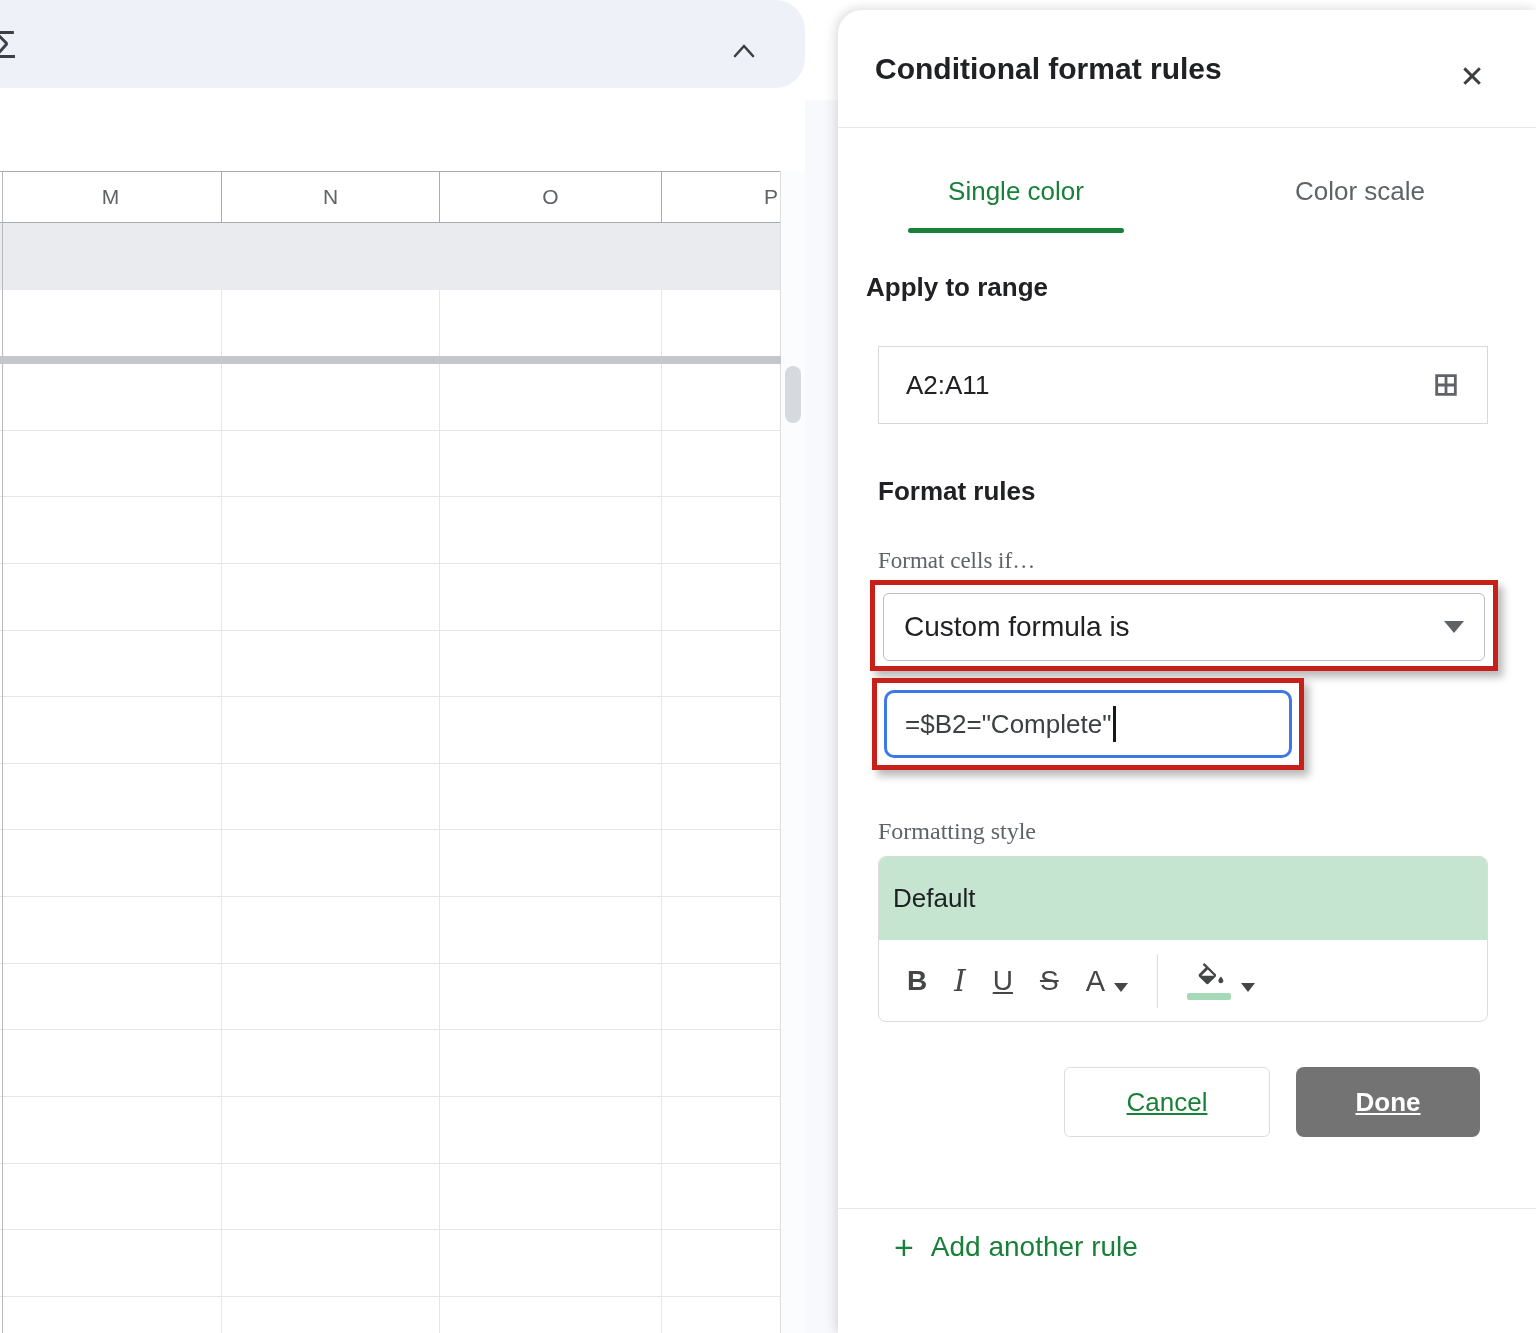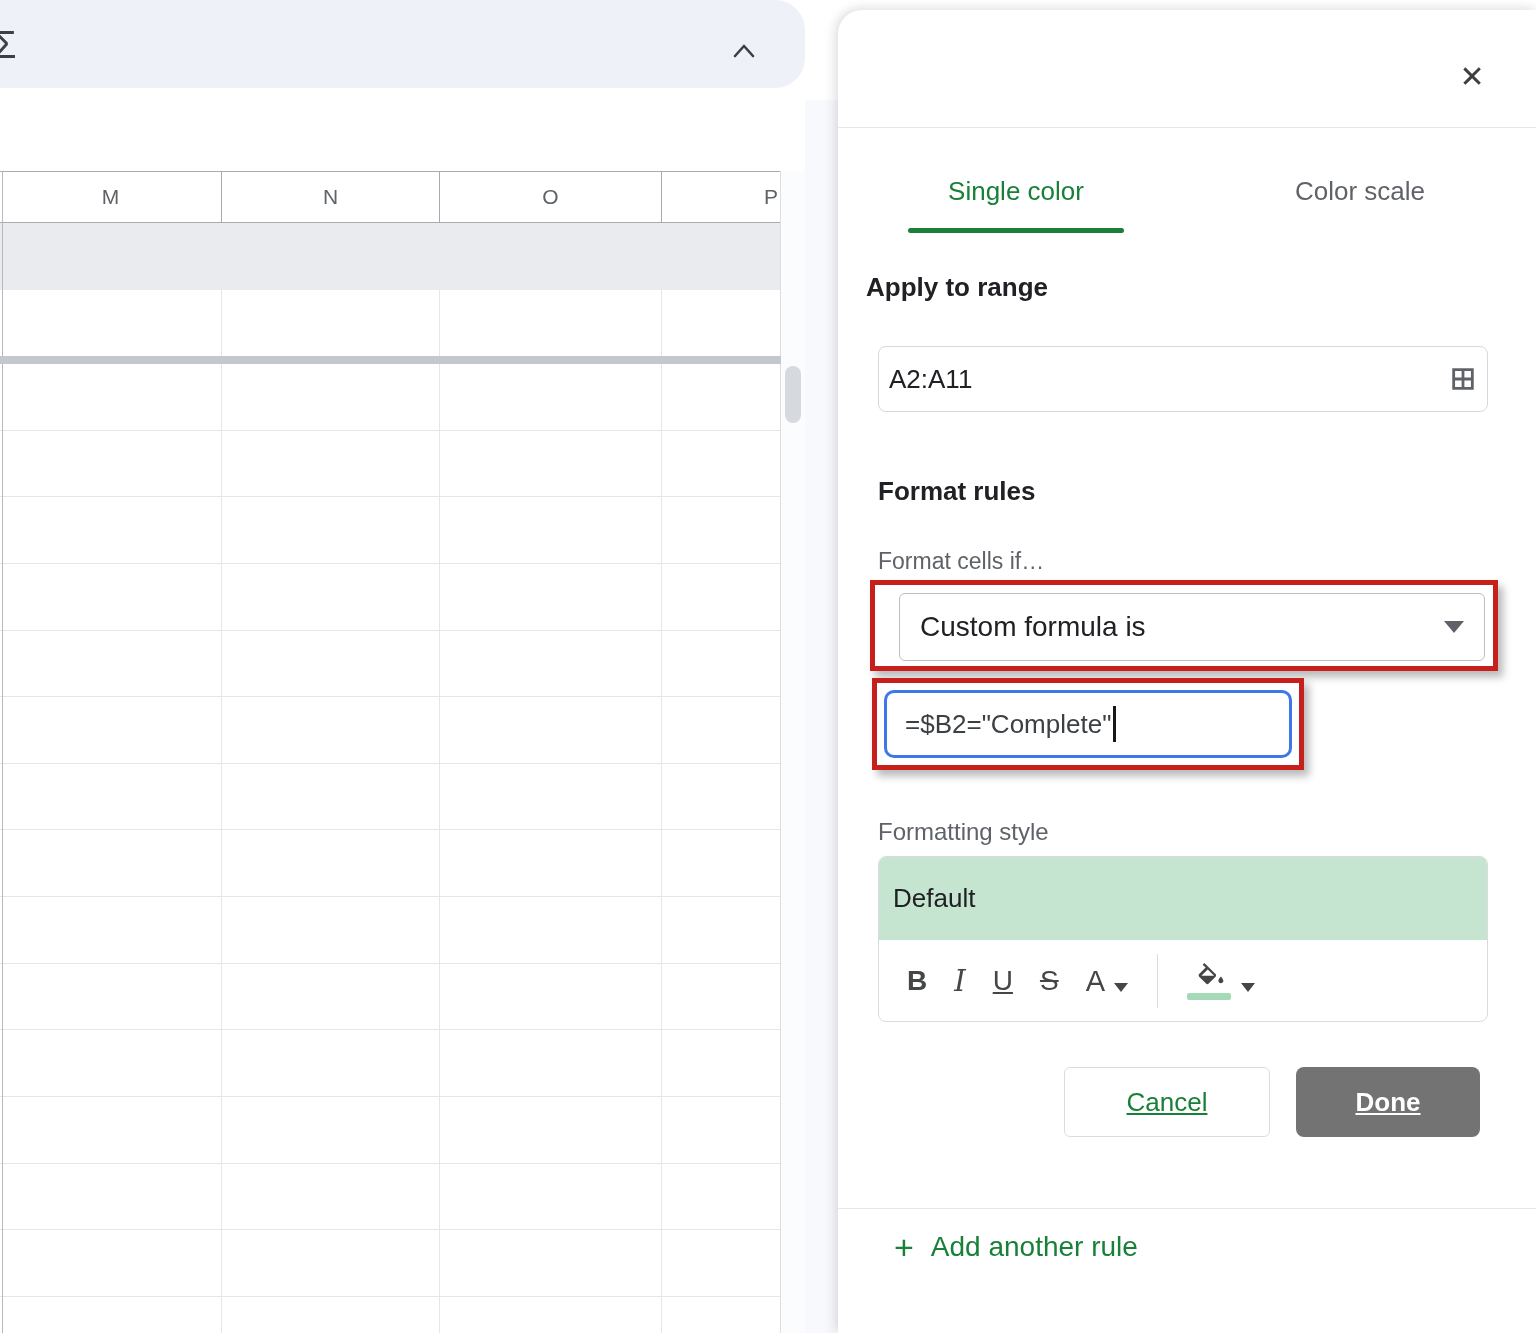--- a/index.html
+++ b/index.html
@@ -51,30 +51,30 @@
              align-items:center; justify-content:center; font-size:30px; color:#3c4043; }
   .p-div { left:0; width:698px; height:1px; background:#e4e6e8; }
 
   .tab { top:160px; height:42px; line-height:42px; text-align:center; font-size:26px; }
   .tab-active { left:70px; width:216px; color:#188038; font-weight:500; }
   .tab-idle   { left:412px; width:220px; color:#5f6368; }
   .tab-underline { left:70px; top:218px; width:216px; height:5px; background:#188038;
                    border-radius:3px; }
 
   .sec-label { font-size:26px; font-weight:700; color:#202124; }
-  .sub-label { font-size:23px; color:#5f6368; }
-
-  .inp-range { left:40px; top:336px; width:610px; height:66px; border:1px solid #d6d9dc;
-    border-radius:8px; display:flex; align-items:center; padding:0 10px; background:#fff; }
+  .sub-label { font-size:23px; color:#5f6368;font-family:Liberation Serif, serif; }
+
+  .inp-range { left:40px; top:336px; width:610px; height:78px; border:1px solid #d6d9dc;
+    border-radius:0; display:flex; align-items:center; padding:0 27px; background:#fff; }
   .inp-range .val { font-size:26px; color:#202124; }
   .inp-range .icon { margin-left:auto; display:flex; }
 
   .redbox { border:5px solid #c7201a; background:#fff;
             box-shadow:5px 6px 8px rgba(0,0,0,.28); }
-  .redbox1 { left:32px; top:570px; width:628px; height:91px;padding-left:16px; }
+  .redbox1 { left:32px; top:570px; width:628px; height:91px; }
   .redbox2 { left:34px; top:668px; width:432px; height:92px; }
 
   .select-inner { margin:8px; height:68px; border:1px solid #bcc0c4; border-radius:6px;
     display:flex; align-items:center; padding:0 20px; background:#fff; }
   .select-inner .val { font-size:28px; color:#202124; }
   .caret-down { margin-left:auto; width:0; height:0;
     border-left:10px solid transparent; border-right:10px solid transparent;
     border-top:12px solid #5f6368; }
 
   .formula-inner { margin:7px; height:68px; border:3px solid #3c78e8; border-radius:10px;
@@ -166,20 +166,21 @@
 <div class="abs thickbar"></div>
 <div class="abs thickbar-ext"></div>
 
 <div class="abs scroll-track"></div>
 <div class="abs scroll-thumb"></div>
 <div class="abs gap-strip"></div>
 <div class="abs gap-strip-top"></div>
 
 <div class="abs panel">
 
+  <div class="abs p-title">Conditional format rules</div>
   <div class="abs p-close">
     <span>✕</span>
   </div>
   <div class="abs p-div" style="top:117px"></div>
 
   <div class="abs tab tab-active">Single color</div>
   <div class="abs tab tab-idle">Color scale</div>
   <div class="abs tab-underline"></div>
 
   <div class="abs sec-label" style="left:28px; top:262px">Apply to range</div>

